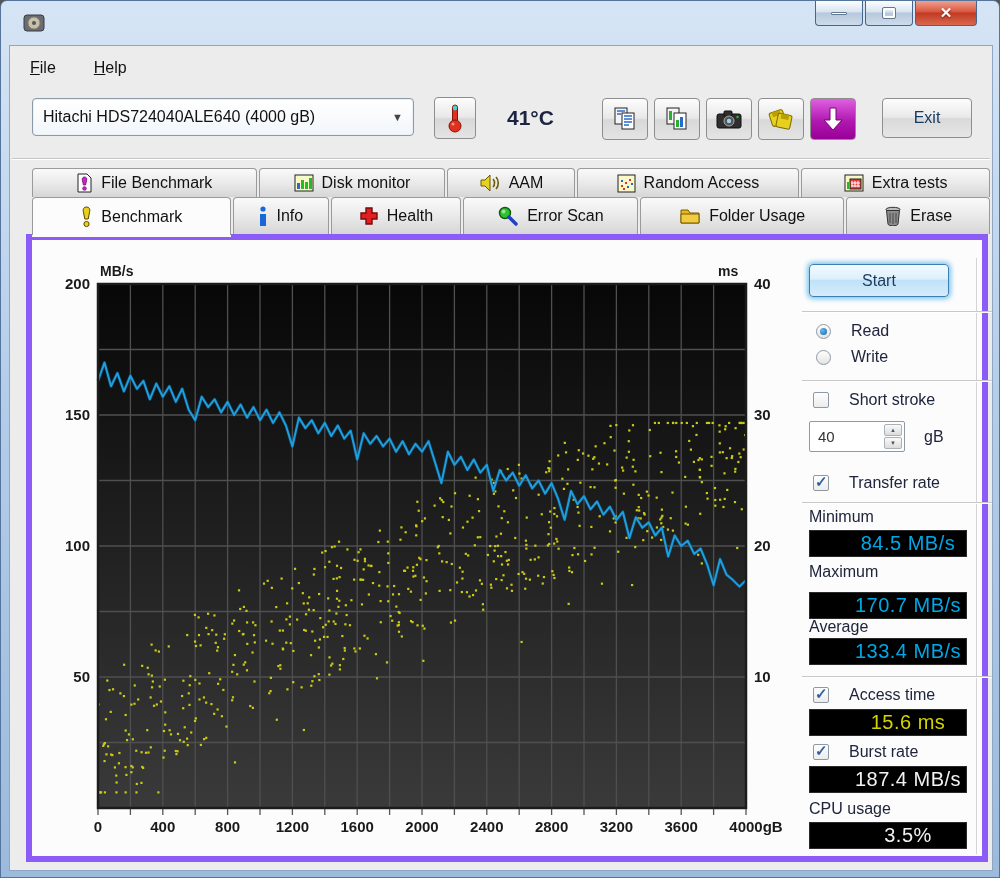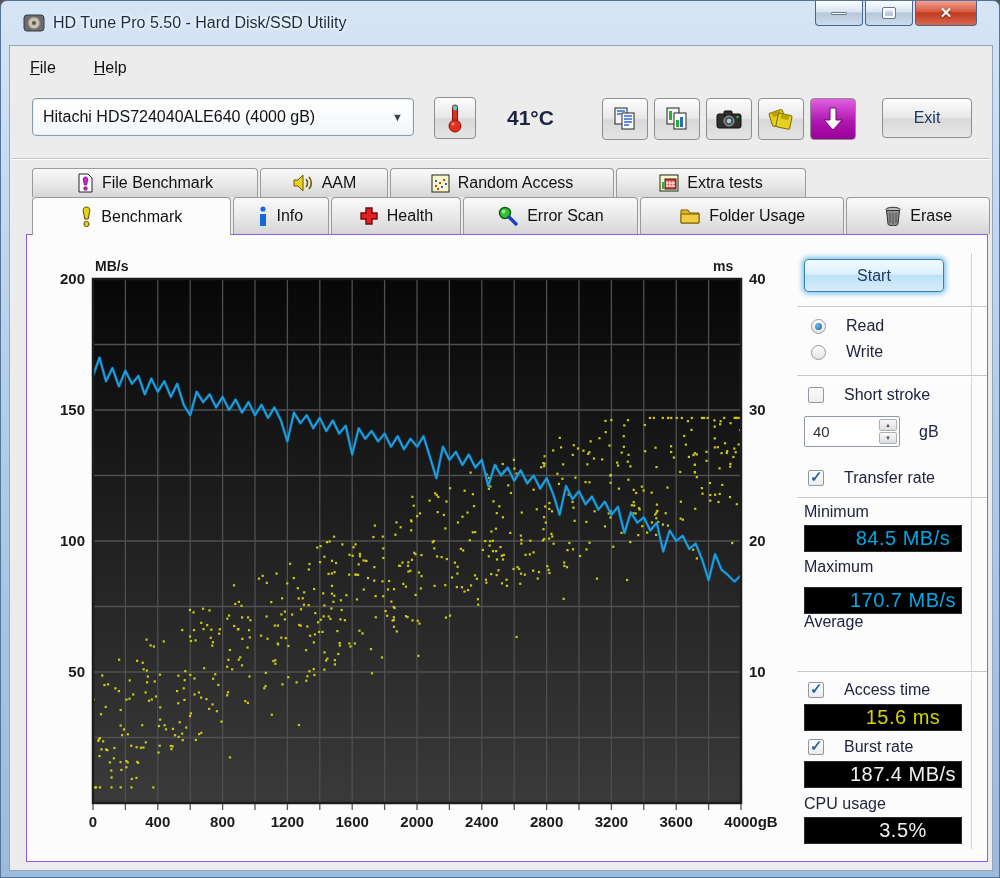--- a/index.html
+++ b/index.html
@@ -55,21 +55,21 @@
   .tabrow2 { position:absolute; left:22px; top:151px; width:960px; display:flex; }
   .tab { height:29px; border:1px solid #9a9a9a; border-bottom:none; border-radius:4px 4px 0 0;
          background:linear-gradient(#fafafa,#e8e8e8 55%,#d6d6d6); display:flex; align-items:center;
          justify-content:center; gap:8px; font-size:16px; color:#111; cursor:pointer; margin-right:2px; }
   .tabrow2 .tab { height:37px; }
   .tab.active { background:#fcfcfc; height:38px; z-index:5; box-shadow:0 2px 0 #fcfcfc; }
   .tab svg { flex:0 0 auto; }
 
   
   .panel { position:absolute; left:16px; top:188px; width:962px; height:628px;
-           background:#fcfcfc; border:1px solid #8b5cf6; }
+           background:#fcfcfc; border:6px solid #8b5cf6; }
 
   
   .start-btn { position:absolute; left:777px; top:24px; width:140px; height:33px;
                border:1px solid #3c7fb1; border-radius:4px; font-size:16px; color:#1e395b;
                background:linear-gradient(#f3fafe,#dcf0fc 45%,#bfe2f8 50%,#d7ecfa);
                box-shadow:0 0 5px 2px #7cc6ee; display:flex; align-items:center; justify-content:center;
                cursor:pointer; }
   .panel-sep { position:absolute; left:770px; width:190px; height:2px;
                border-top:1px solid #c8c8c8; border-bottom:1px solid #ffffff; }
   .ctl-row { position:absolute; display:flex; align-items:center; gap:20px; font-size:16px; color:#20253c; }
@@ -105,21 +105,20 @@
 <body>
 
 <div id="app">
 
   <div class="titlebar">
     <svg class="win-icon" viewBox="0 0 22 20">
       <rect x="1" y="2" width="20" height="16" rx="3" fill="#6a6a72" stroke="#3a3a40"></rect>
       <circle cx="11" cy="10" r="6" fill="#c8c0a8" stroke="#8a8270"></circle>
       <circle cx="11" cy="10" r="2" fill="#55555c"></circle>
     </svg>
-    <span class="title-text">HD Tune Pro 5.50 - Hard Disk/SSD Utility</span>
     <div class="win-btns">
       <div class="win-btn">
           <span class="glyph-min"></span>
         </div>
       <div class="win-btn">
           <span class="glyph-max"></span>
         </div>
       <div class="win-btn close">
           <span>✕</span>
         </div>
@@ -202,20 +201,30 @@
     <div class="tool-sep"></div>
 
     <div class="tabrow1">
       <div class="tab" style="width:226px;">
         <svg width="17" height="20" viewBox="0 0 17 20">
           <path d="M2 1h9l4 4v14H2z" fill="#fff" stroke="#222"></path>
           <path d="M8.5 4c1.8 0 2.6 1.4 2.2 3l-1.1 5h-2.2l-1.1-5c-.4-1.6.4-3 2.2-3z" fill="#d020d0" stroke="#701070" stroke-width=".8"></path>
           <circle cx="8.5" cy="15.5" r="1.8" fill="#d020d0" stroke="#701070" stroke-width=".8"></circle>
         </svg>
         <span>File Benchmark</span>
+      </div>
+      <div class="tab" style="width:188px;">
+        <svg width="20" height="18" viewBox="0 0 20 18">
+          <rect x="1" y="1" width="18" height="16" fill="#f8f8c8" stroke="#222"></rect>
+          <rect x="3" y="9" width="3" height="6" fill="#2a6ad0"></rect>
+          <rect x="7" y="6" width="3" height="9" fill="#28b828"></rect>
+          <rect x="11" y="8" width="3" height="7" fill="#28b828"></rect>
+          <rect x="15" y="4" width="3" height="11" fill="#28b828"></rect>
+        </svg>
+        <span>Disk monitor</span>
       </div>
       <div class="tab" style="width:128px;">
         <svg width="22" height="18" viewBox="0 0 22 18">
           <path d="M2 6h4l5-5v16l-5-5H2z" fill="#e8d020" stroke="#6a5a00"></path>
           <path d="M14 5c2 2 2 6 0 8M17 3c3 3 3 9 0 12" stroke="#6a5a00" stroke-width="1.6" fill="none"></path>
         </svg>
         <span>AAM</span>
       </div>
       <div class="tab" style="width:224px;">
         <svg width="19" height="19" viewBox="0 0 19 19">
@@ -1060,20 +1069,23 @@
 
       <span class="stat-label" style="top:268px;">Minimum</span>
       <div class="lcd cyan" style="top:290px;">
         <span>84.5 MB/s</span>
       </div>
       <span class="stat-label" style="top:323px;">Maximum</span>
       <div class="lcd cyan" style="top:352px;">
         <span>170.7 MB/s</span>
       </div>
       <span class="stat-label" style="top:378px;">Average</span>
+      <div class="lcd cyan" style="top:398px;">
+        <span>133.4 MB/s</span>
+      </div>
 
       <div class="panel-sep" style="top:436px;"></div>
 
       <div class="ctl-row checked" style="left:781px; top:446px;">
         <span class="cb"></span>
         <span>Access time</span>
       </div>
       <div class="lcd yellow" style="top:469px;">
         <span>15.6 ms</span>
       </div>

